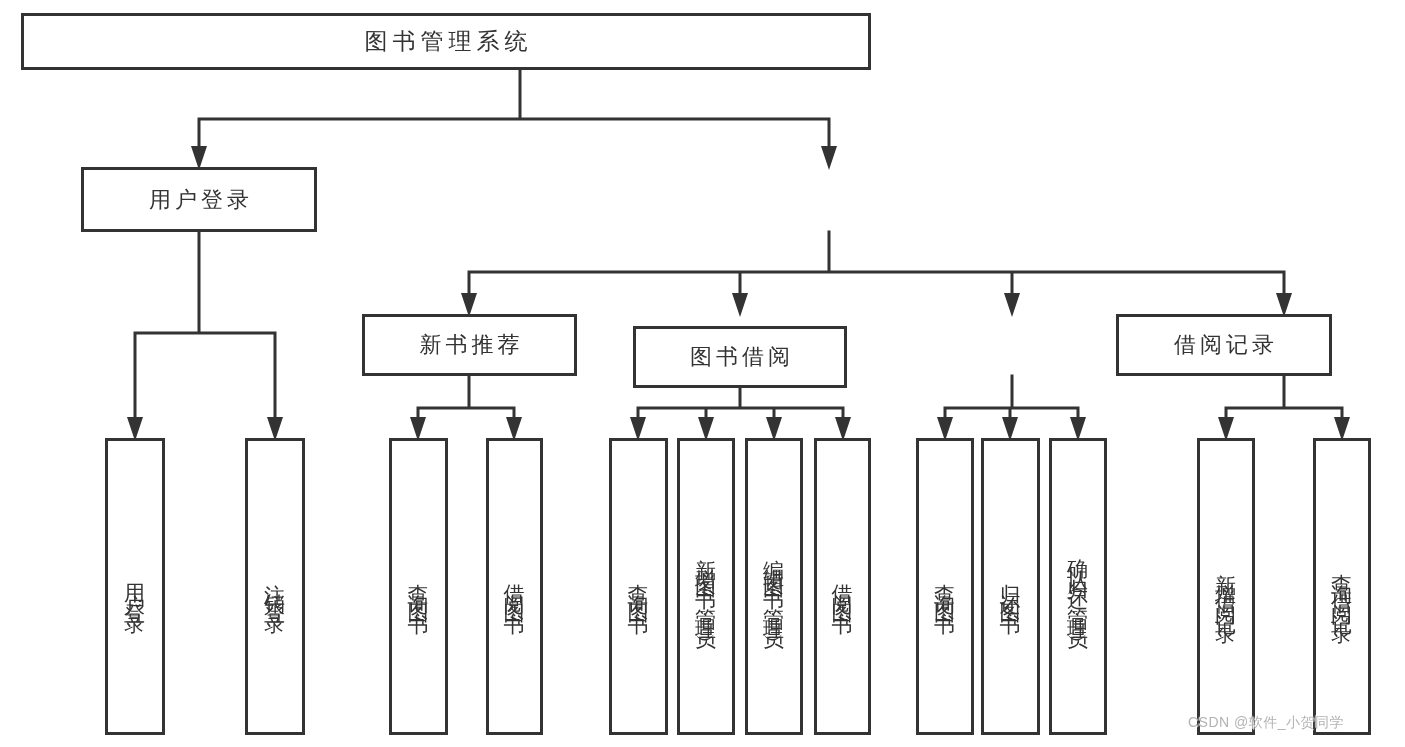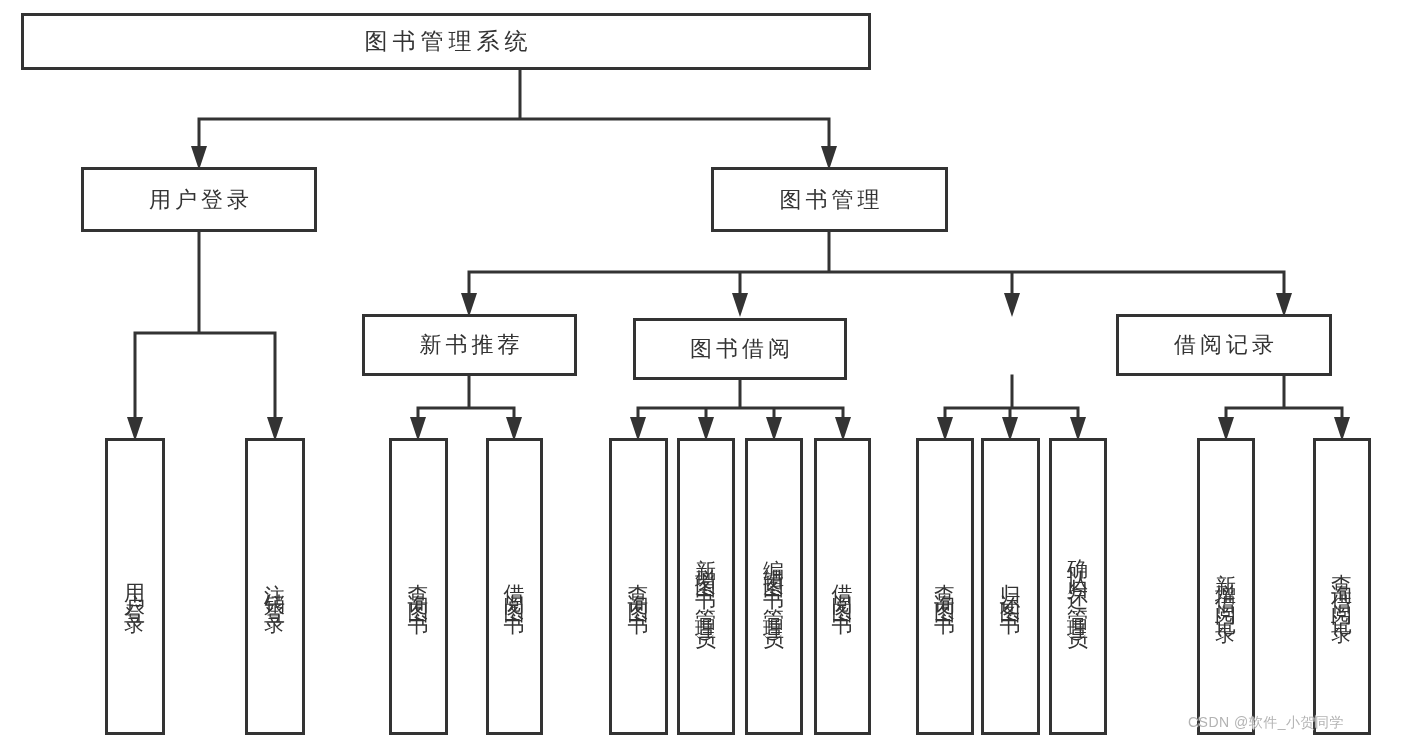--- a/index.html
+++ b/index.html
@@ -74,28 +74,25 @@
     </g>
   </svg>
 
   <div class="node rootnode" style="left:21px;top:13px;width:850px;height:57px;">
     <span class="nlabel">图书管理系统</span>
   </div>
 
   <div class="node hnode" style="left:81px;top:167px;width:236px;height:65px;">
     <span class="nlabel">用户登录</span>
   </div>
-  <div class="node hnode" style="left:711px;top:167px;width:237px;height:65px;">
-    <span class="nlabel">图书管理</span>
-  </div>
 
   <div class="node hnode" style="left:362px;top:314px;width:215px;height:62px;">
     <span class="nlabel">新书推荐</span>
   </div>
-  <div class="node hnode" style="left:633px;top:318px;width:214px;height:62px;">
+  <div class="node hnode" style="left:633px;top:326px;width:214px;height:62px;">
     <span class="nlabel">图书借阅</span>
   </div>
   <div class="node hnode" style="left:1116px;top:314px;width:216px;height:62px;">
     <span class="nlabel">借阅记录</span>
   </div>
 
   <div class="node leaf" style="left:105px;top:438px;width:60px;height:297px;">
     <span class="nlabel">用户登录</span>
   </div>
   <div class="node leaf" style="left:245px;top:438px;width:60px;height:297px;">

